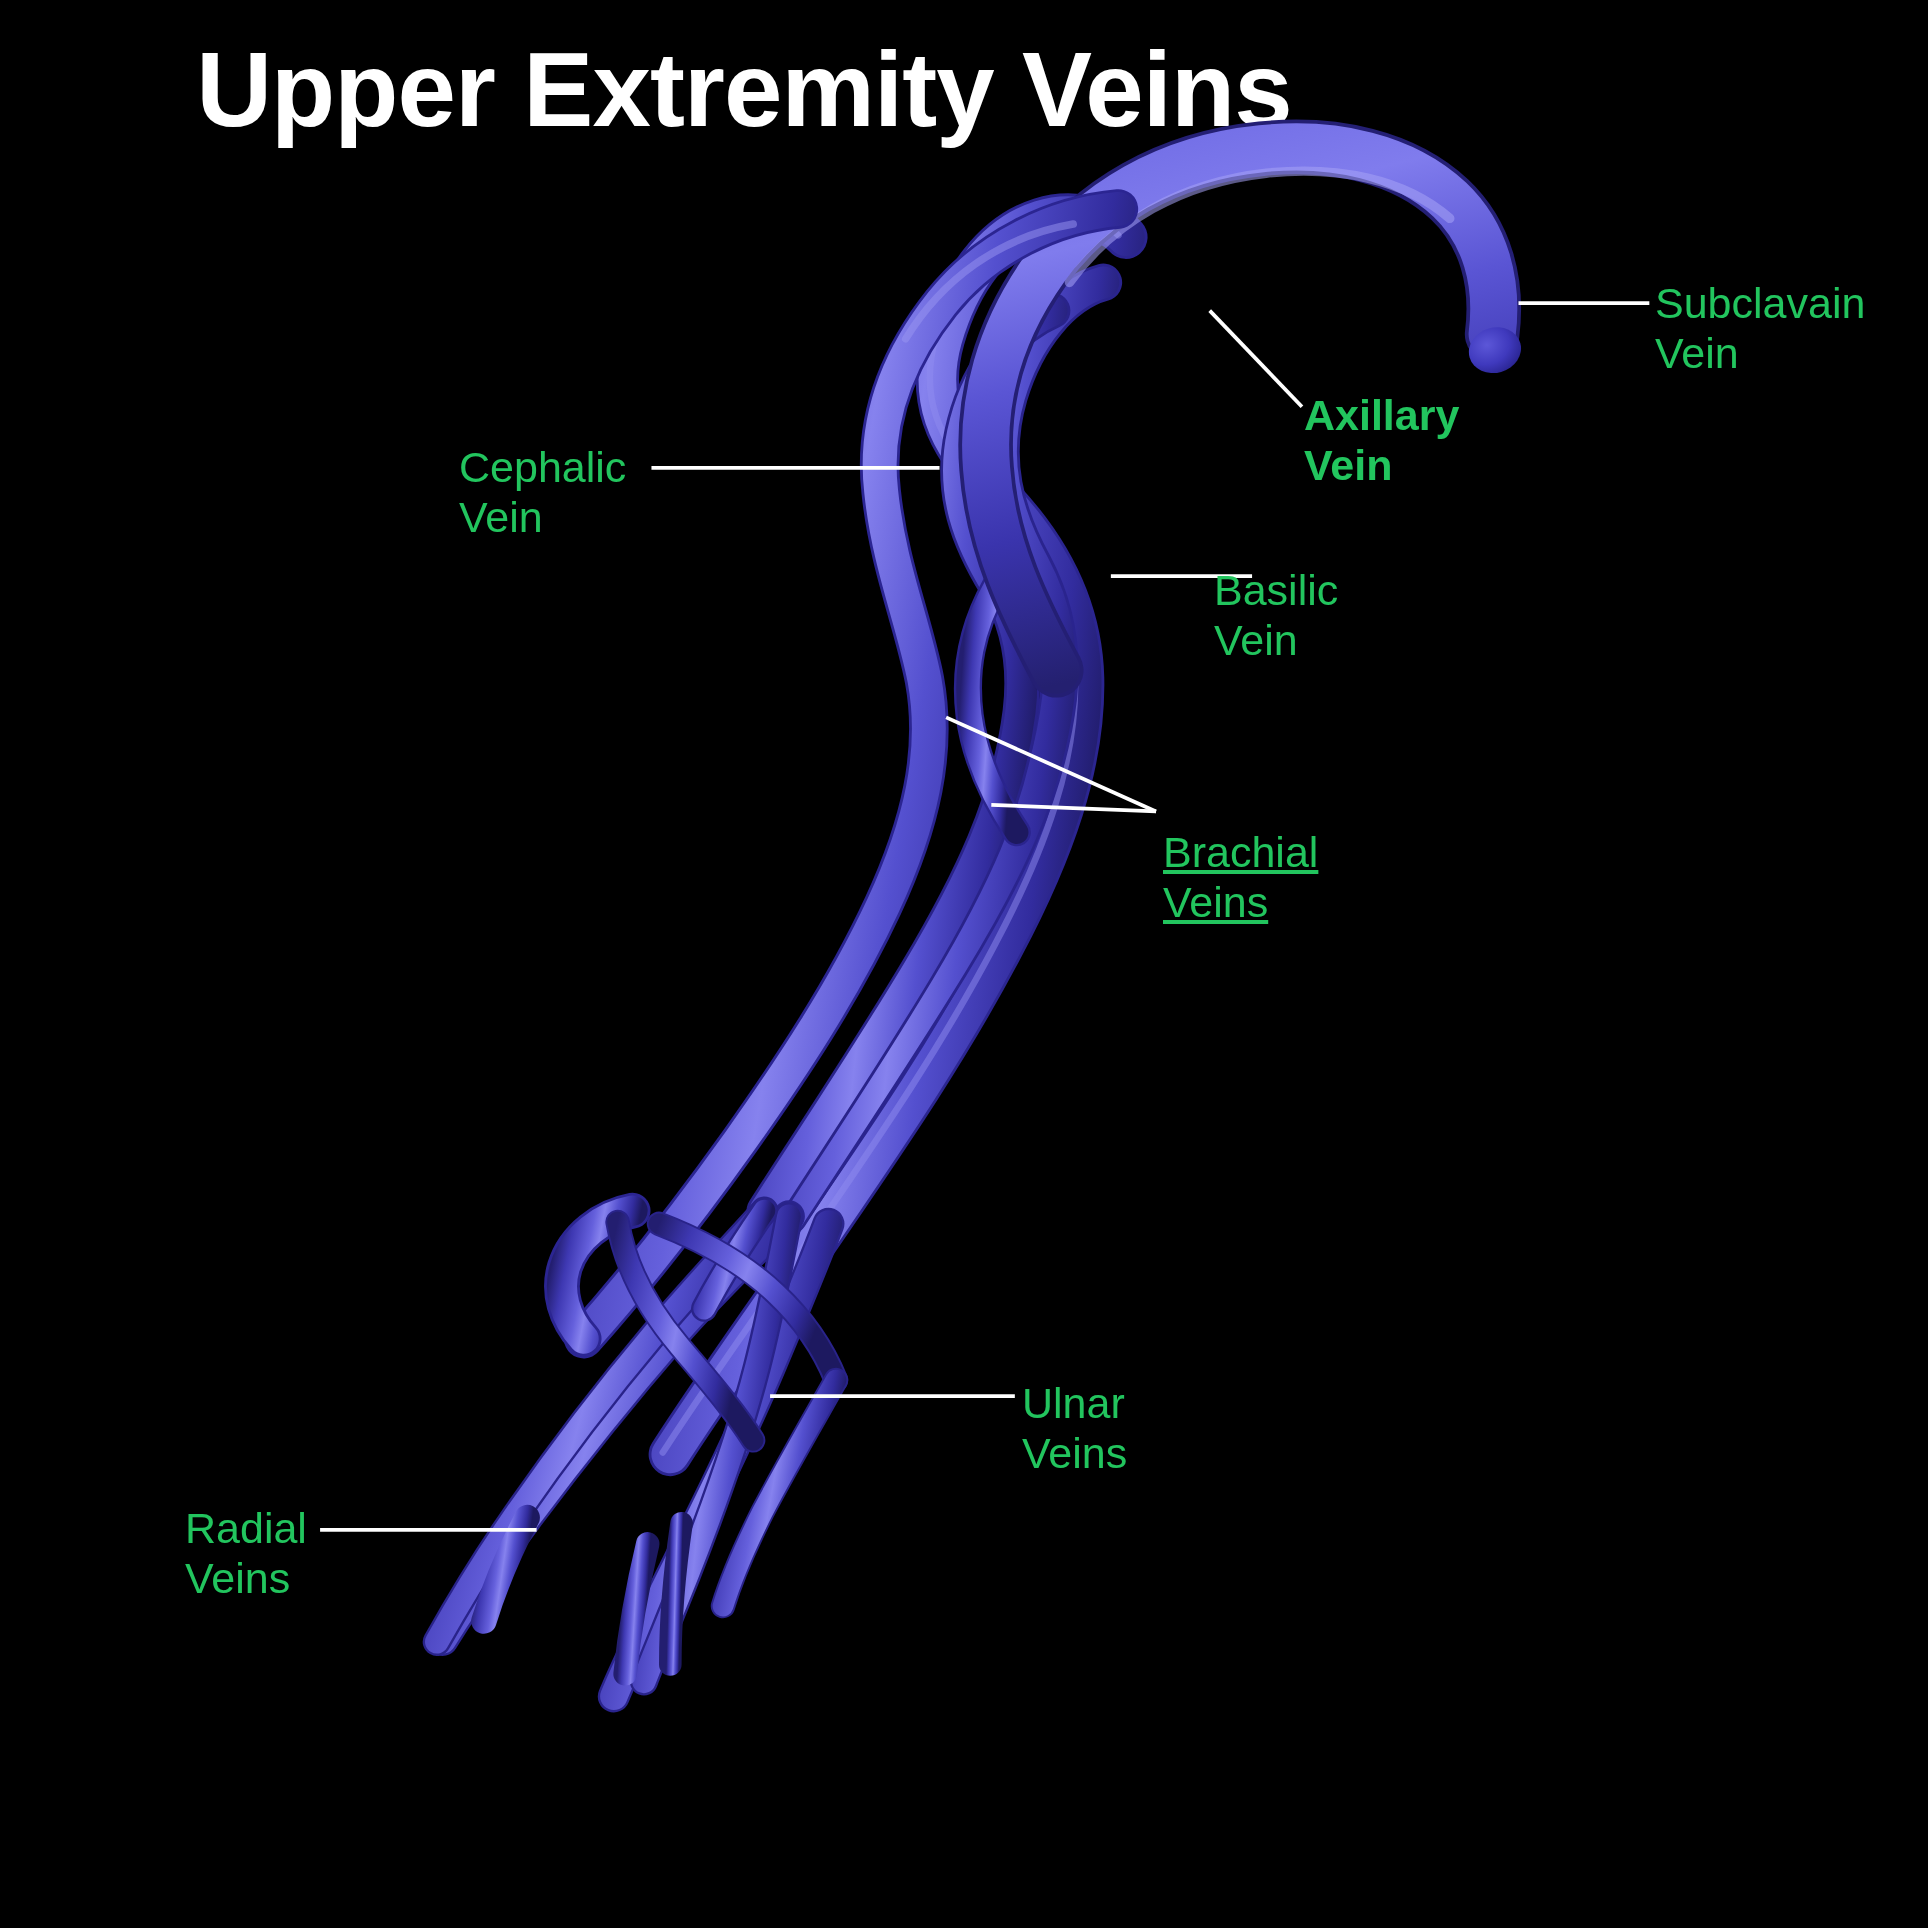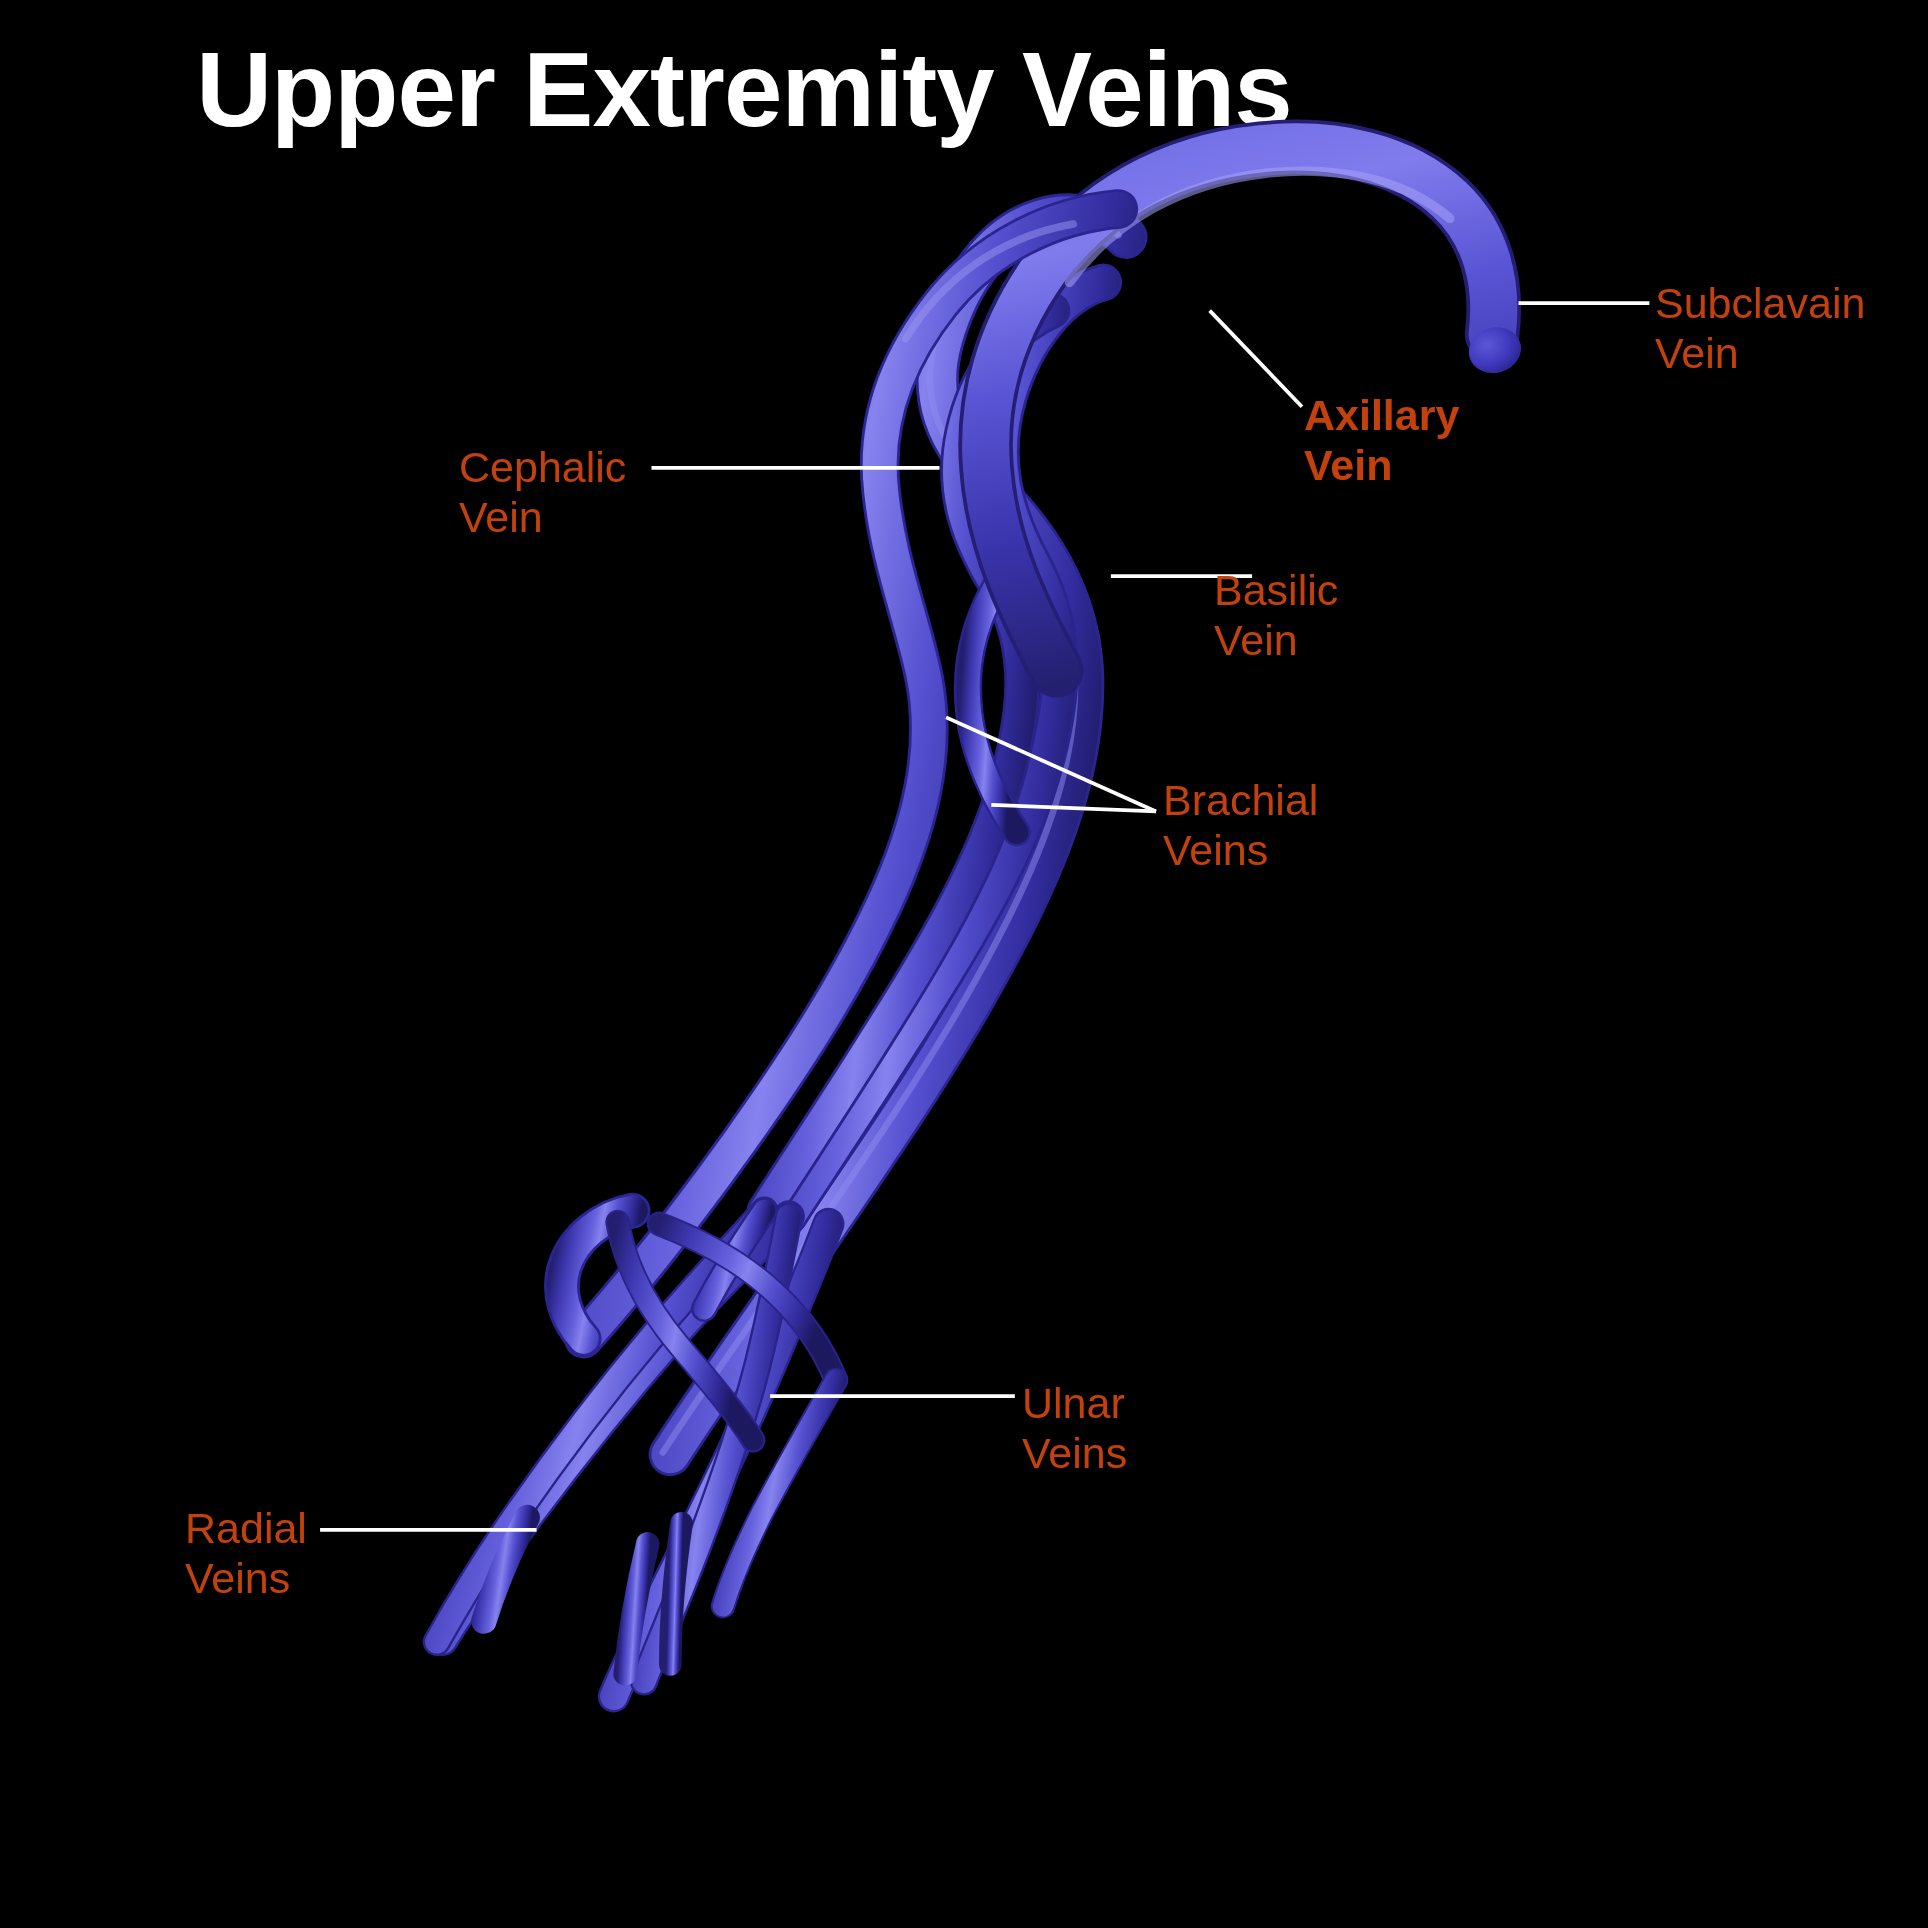--- a/index.html
+++ b/index.html
@@ -37,21 +37,21 @@
   }
   #vessel-layer, #leader-layer {
     position: absolute;
     left: 0;
     top: 0;
     width: 1928px;
     height: 1928px;
   }
   .vein-label {
     position: absolute;
-    color: #c2410c;
+    color: #22c55e;
     font-family: "Liberation Sans", sans-serif;
     font-weight: normal;
     font-size: 43px;
     line-height: 1.16;
     white-space: pre-line;
   }
   .vein-label.left-anchor { text-align: left; }
   #logo {
     position: absolute;
     left: 1640px;
@@ -315,21 +315,21 @@
 
   <div class="vein-label left-anchor" style="left:1304px; top:391px;font-weight:bold;">Axillary
 Vein</div>
 
   <div class="vein-label left-anchor" style="left:459px; top:443px;">Cephalic
 Vein</div>
 
   <div class="vein-label left-anchor" style="left:1214px; top:566px;">Basilic
 Vein</div>
 
-  <div class="vein-label left-anchor" style="left:1163px; top:776px;">Brachial
+  <div class="vein-label left-anchor" style="left:1163px; top:828px;text-decoration:underline;">Brachial
 Veins</div>
 
   <div class="vein-label left-anchor" style="left:1022px; top:1379px;">Ulnar
 Veins</div>
 
   <div class="vein-label left-anchor" style="left:185px; top:1504px;">Radial
 Veins</div>
 
 
 </div>

